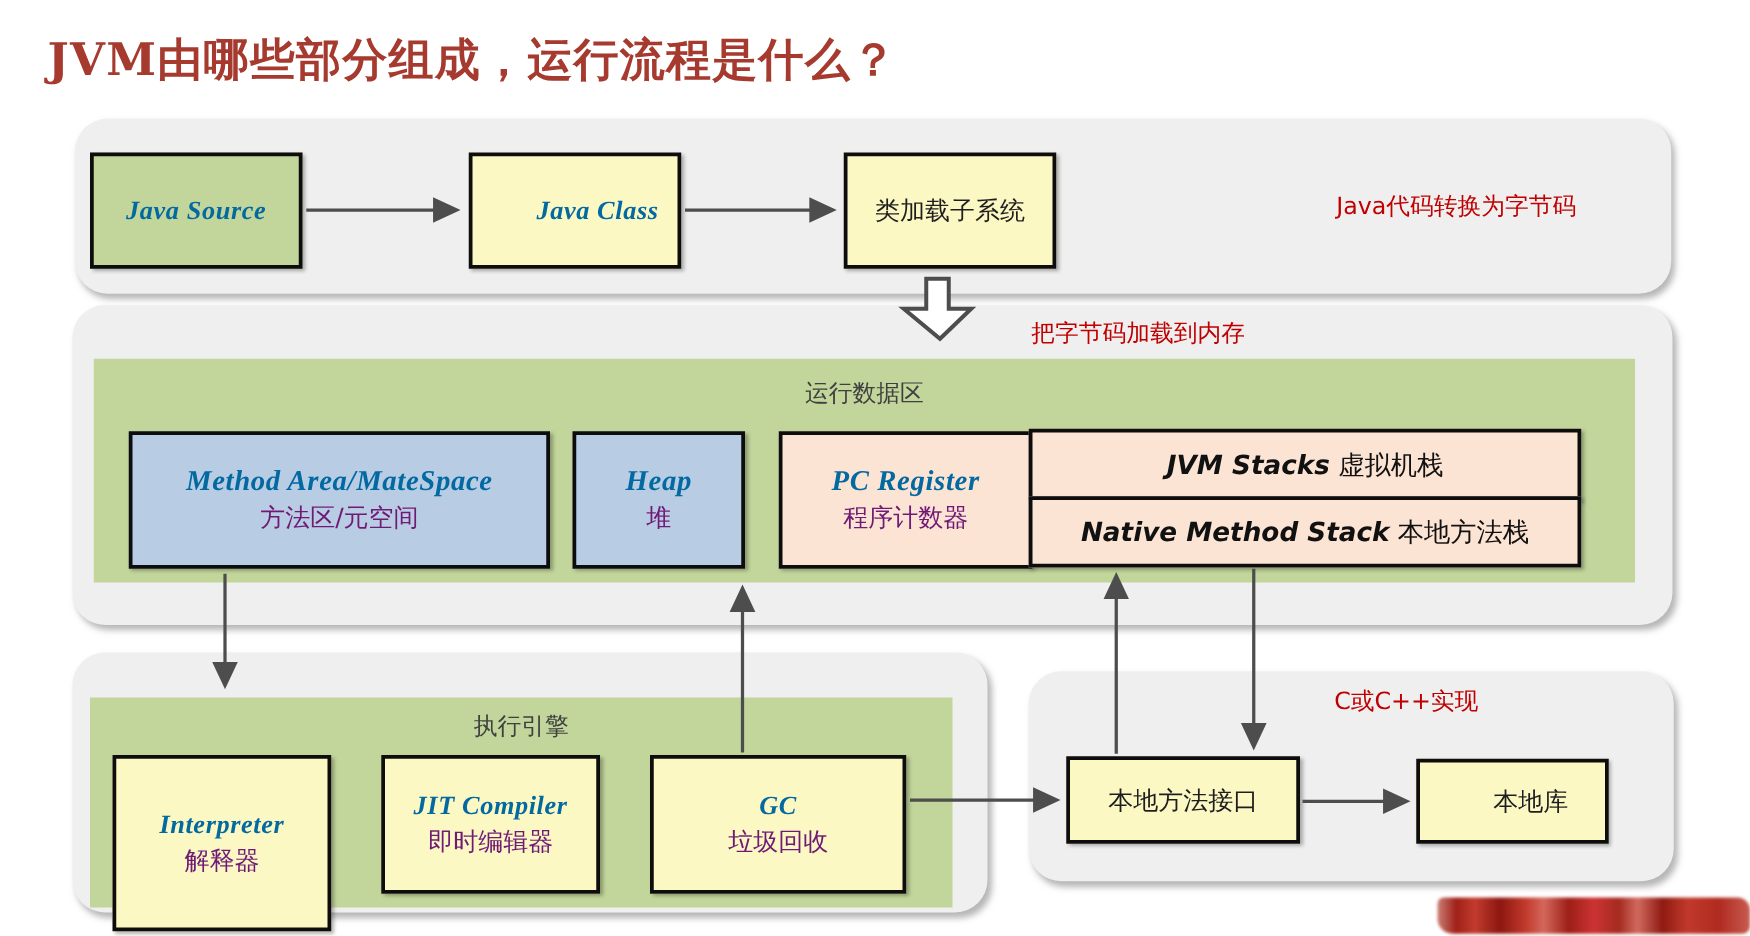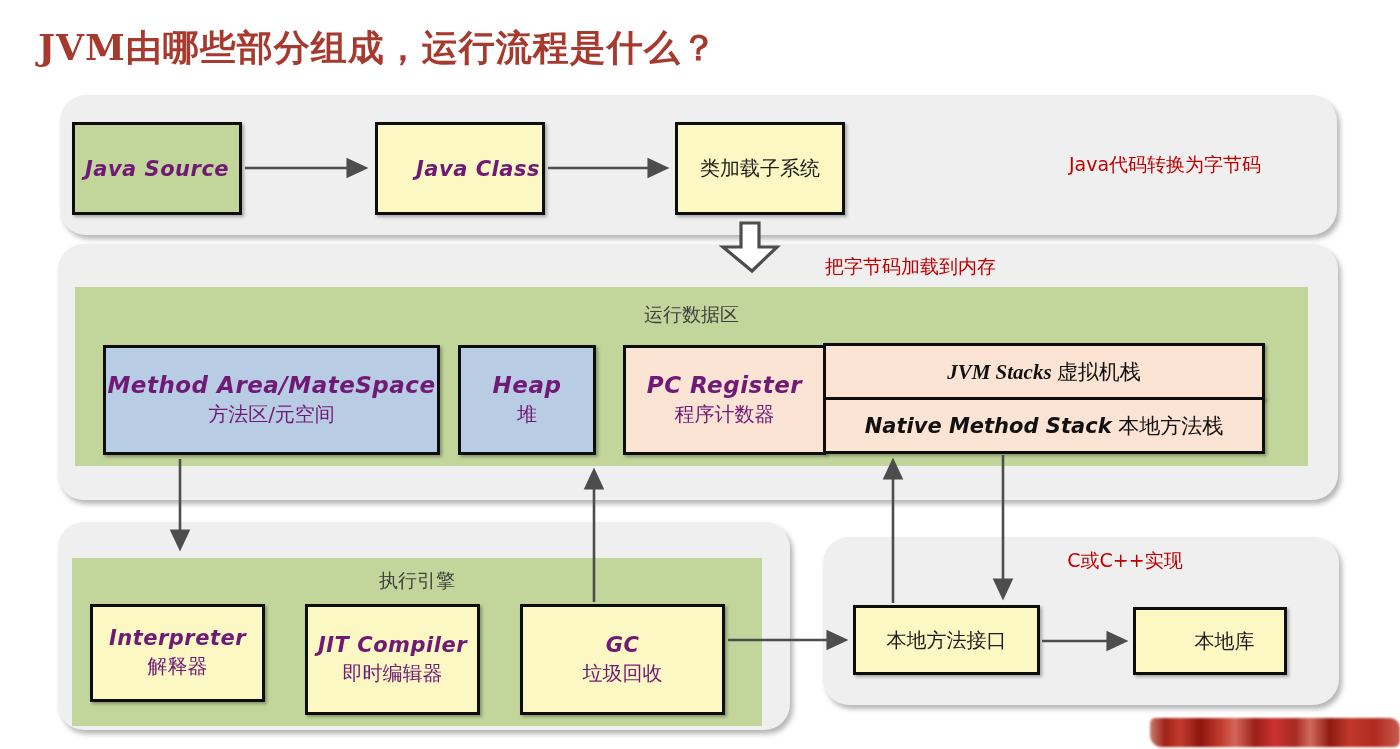--- a/index.html
+++ b/index.html
@@ -34,38 +34,38 @@
   .node {
     position:absolute; box-sizing:border-box; border:3px solid #0d0d0d;
     display:flex; flex-direction:column; align-items:center; justify-content:center;
     text-align:center; box-shadow:2px 2px 3px rgba(0,0,0,0.3);
   }
   .yellow { background:#fbf8c4; }
   .blue   { background:#b8cce4; }
   .greenbox { background:#c2d69b; }
   .peach  { background:#fce4d4; }
 
-  .en { font-style:italic; font-weight:700; font-size:21px; color:#701a75; letter-spacing:0.5px; }
+  .en { font-style:italic; font-weight:700; font-size:21px; color:#0369a1; letter-spacing:0.5px;font-family:Liberation Serif, serif; }
   .en-lg { font-size:23px; }
   .zh { font-size:20px; color:#701a75; margin-top:3px; }
   .zh-only { font-size:20px; color:#1e1e1e; }
   .mixline { font-style:italic; font-weight:700; font-size:21px; color:#111; }
   .mixline .zh-in { font-style:normal; font-weight:400; }
 
   .pos-java-source { left:72px;  top:122px; width:170px; height:93px; }
   .pos-java-class  { left:375px; top:122px; width:170px; height:93px;padding-left:36px; }
   .pos-loader      { left:675px; top:122px; width:170px; height:93px; }
 
   .pos-method-area { left:103px; top:345px; width:337px; height:110px; }
   .pos-heap        { left:458px; top:345px; width:138px; height:110px; }
   .pos-pc          { left:623px; top:345px; width:203px; height:110px; }
-  .pos-jvm-stacks  { left:823px; top:343px; width:442px; height:57px;font-family:Liberation Serif, serif; }
+  .pos-jvm-stacks  { left:823px; top:343px; width:442px; height:57px; }
   .pos-native-stk  { left:823px; top:397px; width:442px; height:57px; }
 
-  .pos-interpreter { left:90px;  top:604px; width:175px; height:98px; }
+  .pos-interpreter { left:90px;  top:604px; width:175px; height:141px; }
   .pos-jit         { left:305px; top:604px; width:175px; height:111px; }
   .pos-gc          { left:520px; top:604px; width:205px; height:111px; }
 
   .pos-jni { left:853px;  top:605px; width:187px; height:70px; }
   .pos-lib { left:1133px; top:607px; width:154px; height:68px;padding-left:29px; }
 
   .note { position:absolute; color:#c00000; font-size:19px; text-align:center; }
   .note-stage1    { left:1045px; top:152px; width:240px; }
   .note-load      { left:798px;  top:254px; width:225px; }
   .note-translate { left:258px;  top:532px; width:294px; }

